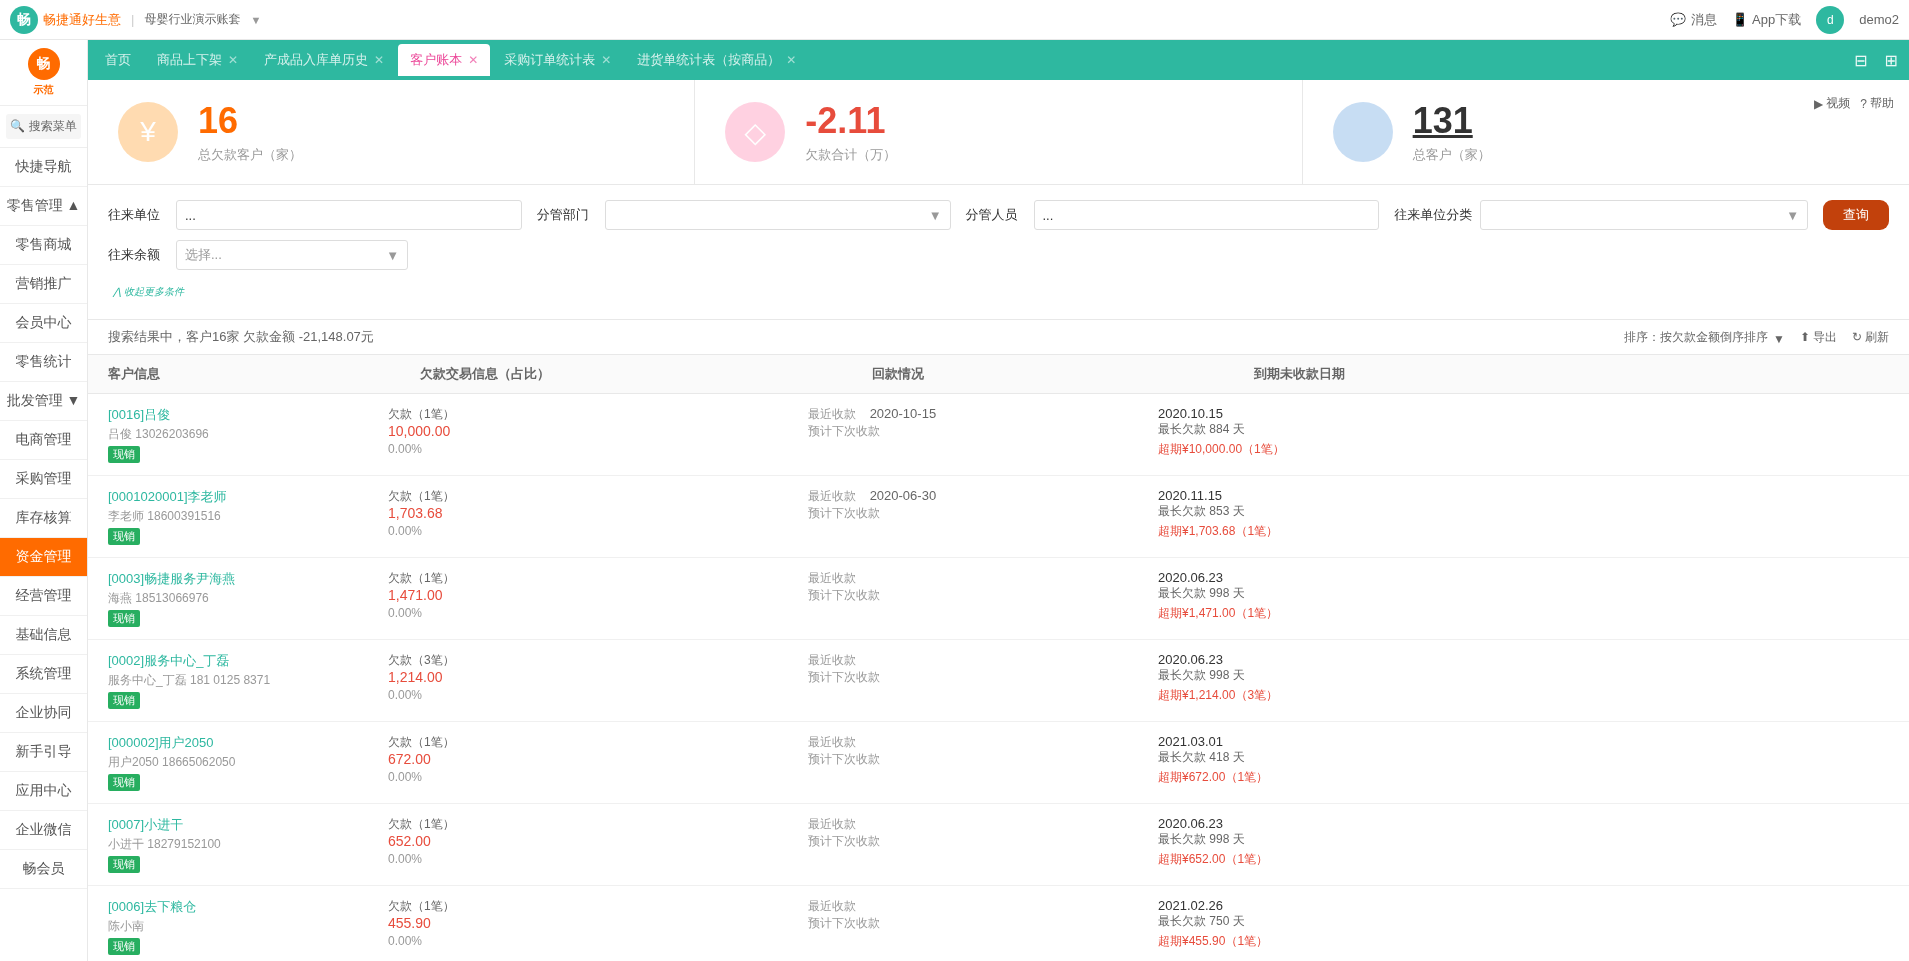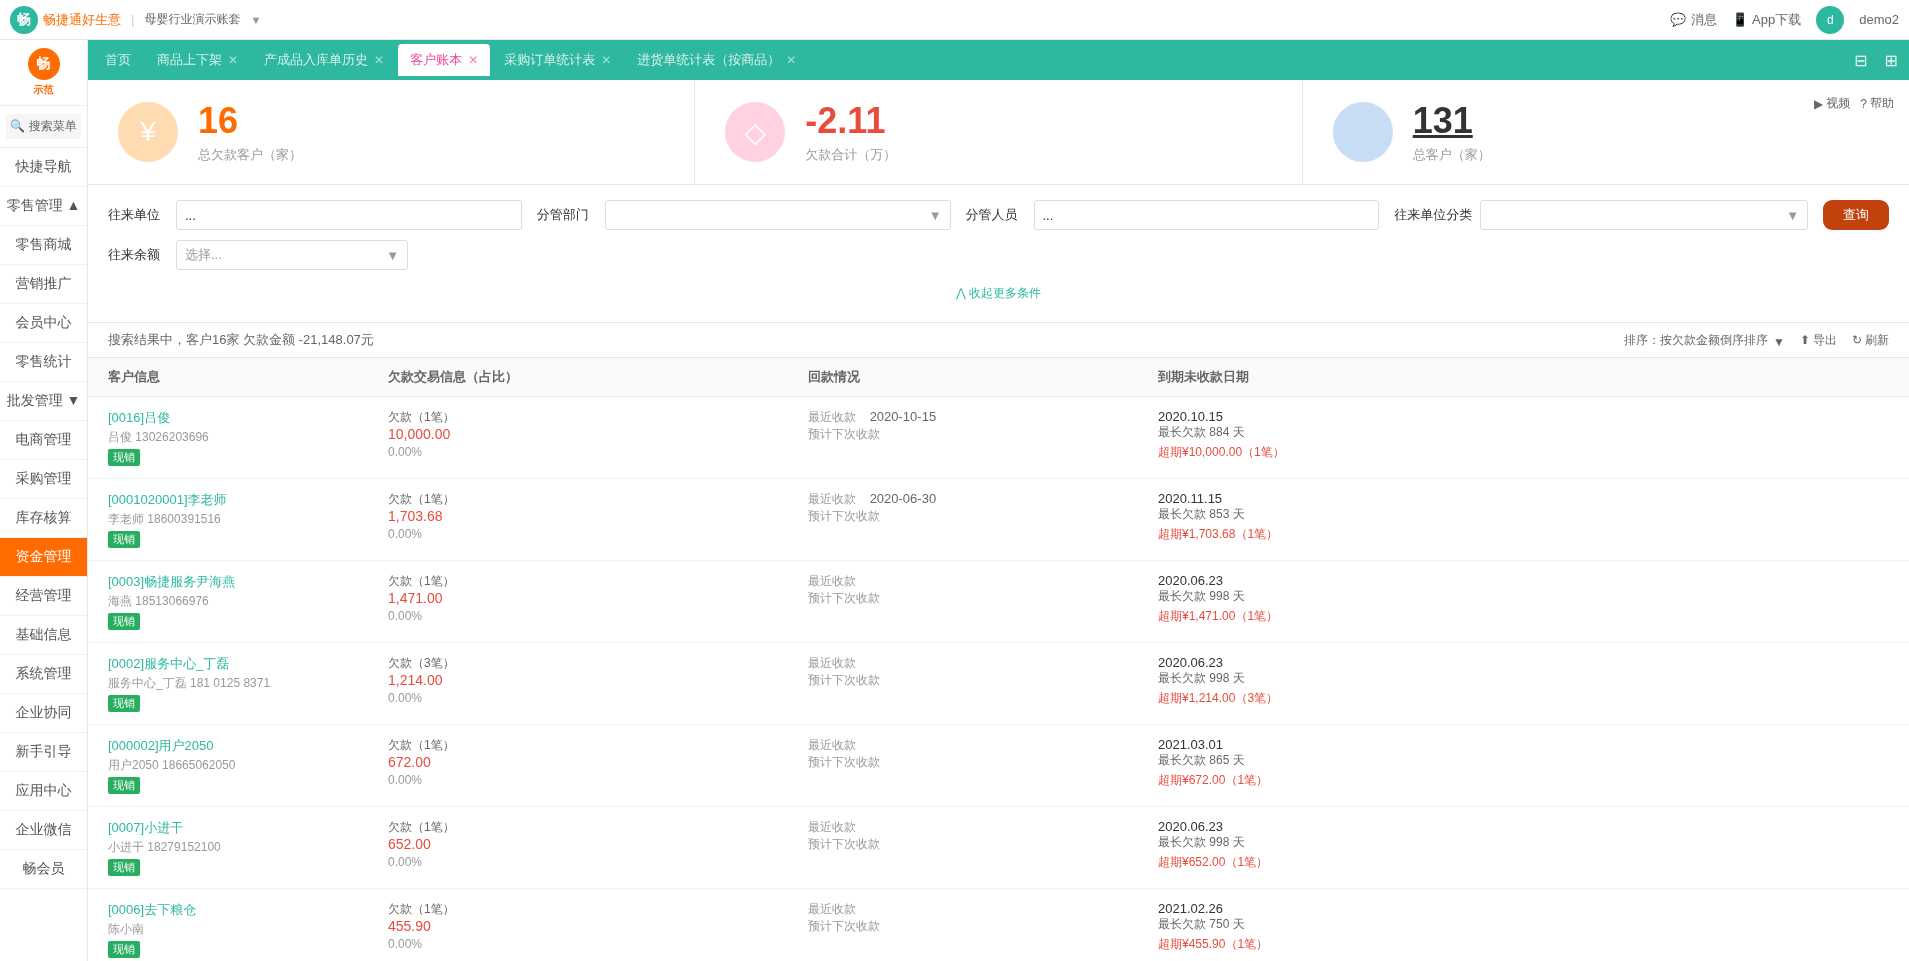--- a/index.html
+++ b/index.html
@@ -51,32 +51,32 @@
 
     
     .filter-area { background: #fff; padding: 15px 20px; border-bottom: 1px solid #e8e8e8; }
     .filter-row { display: flex; align-items: center; gap: 15px; margin-bottom: 10px; }
     .filter-item { display: flex; align-items: center; flex: 1; }
     .filter-label { font-size: 13px; color: #333; white-space: nowrap; margin-right: 8px; min-width: 60px; }
     .filter-input { flex: 1; border: 1px solid #ddd; border-radius: 3px; padding: 5px 8px; font-size: 13px; display: flex; align-items: center; justify-content: space-between; cursor: pointer; height: 30px; }
     .filter-select { flex: 1; border: 1px solid #ddd; border-radius: 3px; padding: 5px 8px; font-size: 13px; display: flex; align-items: center; justify-content: space-between; cursor: pointer; height: 30px; }
     .filter-select .arrow { color: #999; }
     .search-btn { background: #c2410c; color: #fff; border: none; border-radius: 9px; padding: 6px 20px; font-size: 13px; cursor: pointer; }
-    .collapse-btn { text-align: center; padding: 5px; color: #2eb8a0; cursor: pointer; font-size: 12px; }
+    .collapse-btn { text-align: left; padding: 5px; color: #2eb8a0; cursor: pointer; font-size: 10px; font-style: italic; }
 
     
     .result-bar { display: flex; align-items: center; justify-content: space-between; padding: 8px 20px; background: #fff; border-bottom: 1px solid #e8e8e8; }
     .result-info { font-size: 13px; color: #666; }
     .result-actions { display: flex; align-items: center; gap: 15px; font-size: 12px; color: #666; }
     .result-action { cursor: pointer; display: flex; align-items: center; gap: 3px; }
     .sort-select { display: flex; align-items: flex-end; gap: 5px; }
 
     
     .data-table { width: 100%; background: #fff; }
-    .table-header { display: flex; padding: 10px 20px; background: #fafafa; border-bottom: 1px solid #e8e8e8; font-size: 13px; color: #666; font-weight: bold; }
+    .table-header { display: flex; padding: 10px 20px; background: #fafafa; border-bottom: 1px solid #e8e8e8; font-size: 13px; color: #666; font-weight: bold; gap: 32px; }
     .table-row { display: flex; padding: 12px 20px; border-bottom: 1px solid #f0f0f0; background: #fff; }
     .col-customer { flex: 0 0 280px; }
     .col-debt { flex: 0 0 420px; }
     .col-return { flex: 0 0 350px; }
     .col-due { flex: 1; }
     .customer-name { color: #2eb8a0; cursor: pointer; font-size: 13px; }
     .customer-phone { font-size: 12px; color: #999; margin-top: 2px; }
     .customer-tag { display: inline-block; background: #27ae60; color: #fff; font-size: 11px; padding: 1px 5px; border-radius: 2px; margin-top: 3px; }
     .debt-amount { color: #e74c3c; font-size: 14px; cursor: pointer; }
     .debt-label { font-size: 12px; color: #666; }
@@ -472,21 +472,21 @@
               <div class="debt-pct">0.00%</div>
             </div>
             <div class="col-return">
               <div class="return-info">
                 <span class="return-label">最近收款</span>
               </div>
               <div class="return-label">预计下次收款</div>
             </div>
             <div class="col-due">
               <div class="due-date">2021.03.01</div>
-              <div class="due-days">最长欠款 865 天</div>
+              <div class="due-days">最长欠款 418 天</div>
               <div class="due-overdue">超期¥672.00（1笔）</div>
             </div>
           </div>
 
           <div class="table-row">
             <div class="col-customer">
               <div><a class="customer-name">[0007]小进干</a></div>
               <div class="customer-phone">小进干 18279152100</div>
               <span class="customer-tag">现销</span>
             </div>

